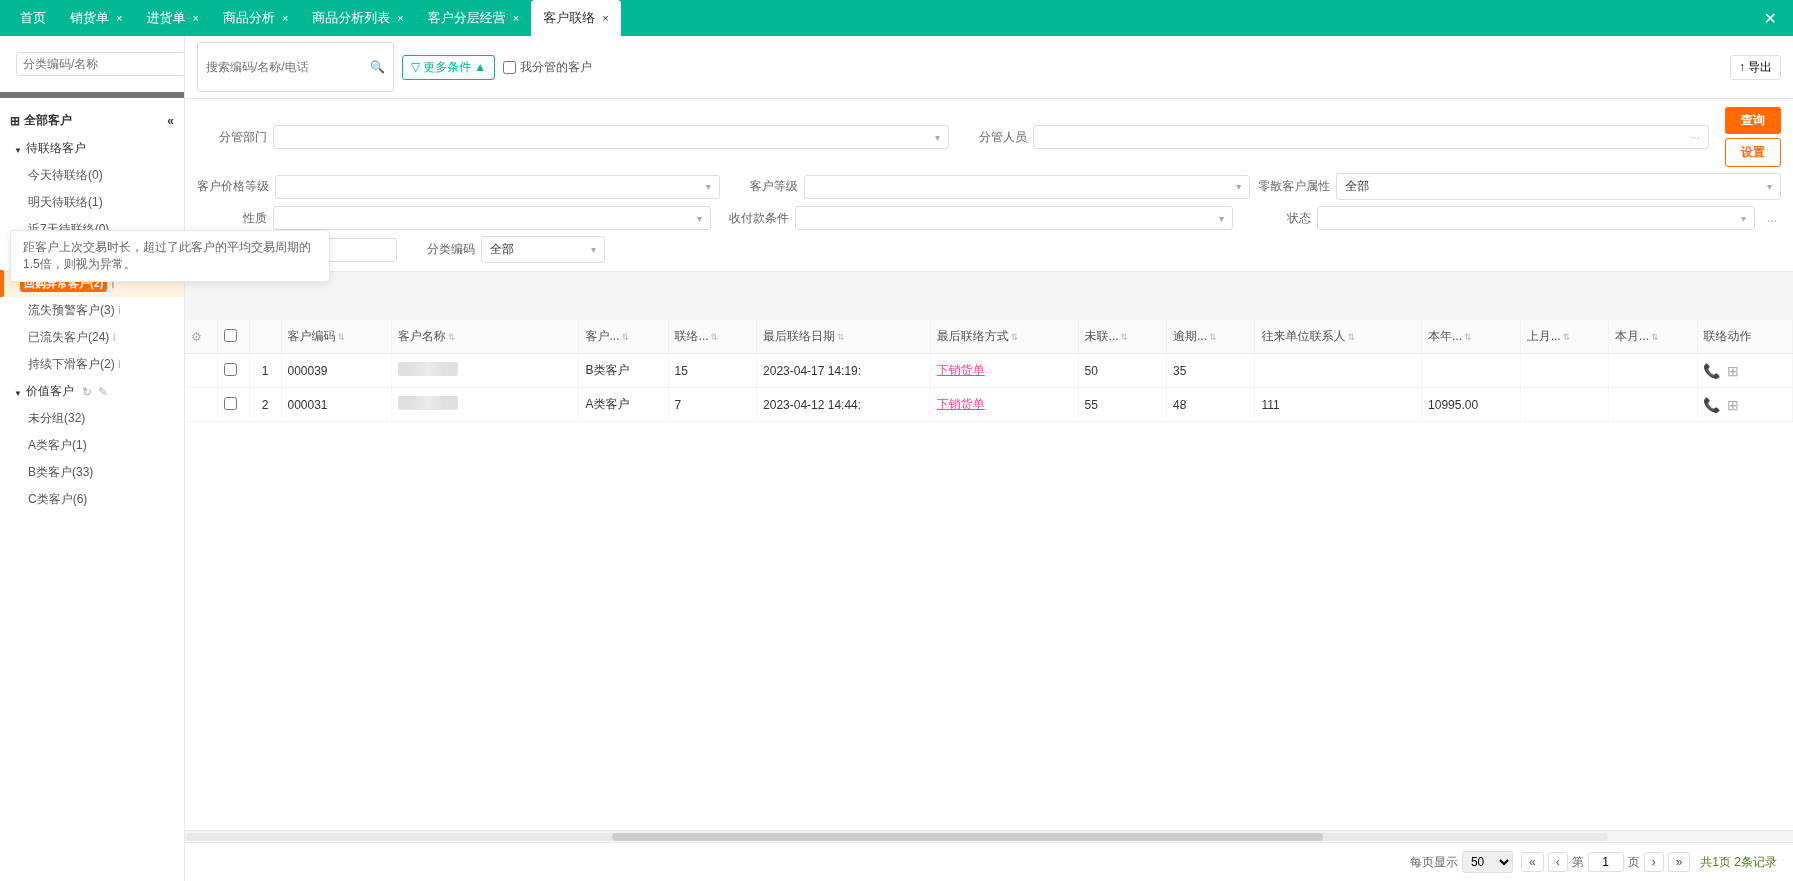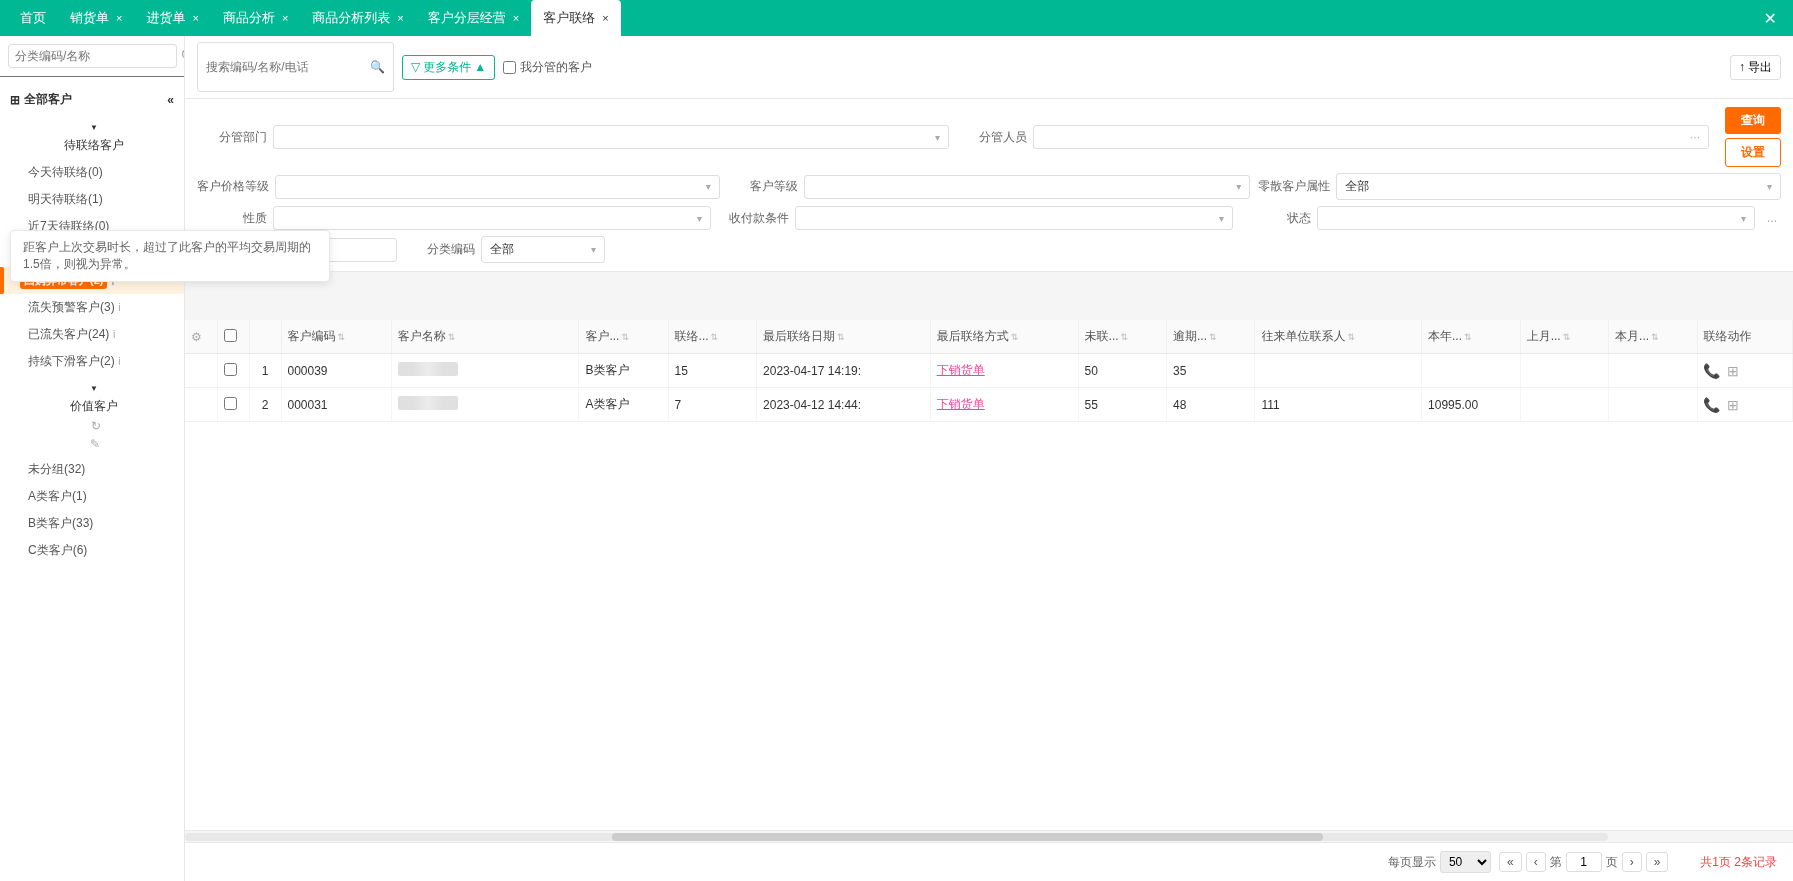--- a/index.html
+++ b/index.html
@@ -22,40 +22,40 @@
 
     
     .main-layout { display: flex; height: calc(100vh - 36px); }
 
     
     .sidebar {
       width: 185px; background: white; border-right: 1px solid #e8e8e8;
       display: flex; flex-direction: column; overflow: hidden; flex-shrink: 0;
     }
     .sidebar-search {
-      padding: 8px; border-bottom: 1px solid #737373; display: flex; align-items: center; gap: 4px;
+      padding: 16px; border-bottom: 6px solid #737373; display: flex; align-items: center; gap: 4px;
     }
     .sidebar-search input {
       flex: 1; border: 1px solid #ddd; border-radius: 3px; padding: 4px 6px; font-size: 12px; outline: none;
     }
     .sidebar-search .search-icon { color: #999; cursor: pointer; }
     .sidebar-tree { flex: 1; overflow-y: auto; padding: 8px 0; }
     .tree-section-header {
       display: flex; align-items: center; gap: 4px; padding: 6px 10px; font-weight: bold; font-size: 12px;
       cursor: pointer; justify-content: space-between;
     }
     .tree-section-header .left { display: flex; align-items: center; gap: 4px; }
     .tree-item {
       padding: 5px 10px 5px 20px; cursor: pointer; color: #555; font-size: 12px;
       display: flex; align-items: center; gap: 4px;
     }
     .tree-item.active { background: #fff3e0; color: #ff6b00; font-weight: bold; }
     .tree-group-header {
       padding: 5px 10px 5px 14px; cursor: pointer; color: #333; font-size: 12px;
-      display: flex; align-items: center; gap: 4px; font-weight: 500; flex-direction: column;
+      display: flex; align-items: center; gap: 4px; font-weight: 500;
     }
     .tree-sub-item {
       padding: 5px 10px 5px 28px; cursor: pointer; color: #555; font-size: 12px;
     }
     .triangle { display: inline-block; }
     .tri-down::before { content: '▼'; font-size: 8px; }
 
     
     .content-area { flex: 1; display: flex; flex-direction: column; overflow: hidden; background: #f5f5f5; }
 
@@ -527,17 +527,17 @@
       </div>
       <div class="page-nav">
         <button class="page-btn">«</button>
         <button class="page-btn">‹</button>
         <span style="color:#666;">第</span>
         <input type="text" class="page-input" value="1" style="">
         <span style="color:#666;">页</span>
         <button class="page-btn">›</button>
         <button class="page-btn">»</button>
       </div>
-      <span style="color:#ef4444;margin-left:24px;">共1页 2条记录</span>
+      <span style="color:#4d7c0f;margin-left:2px;">共1页 2条记录</span>
     </div>
 
   </div>
 </div>
 
 </body></html>

